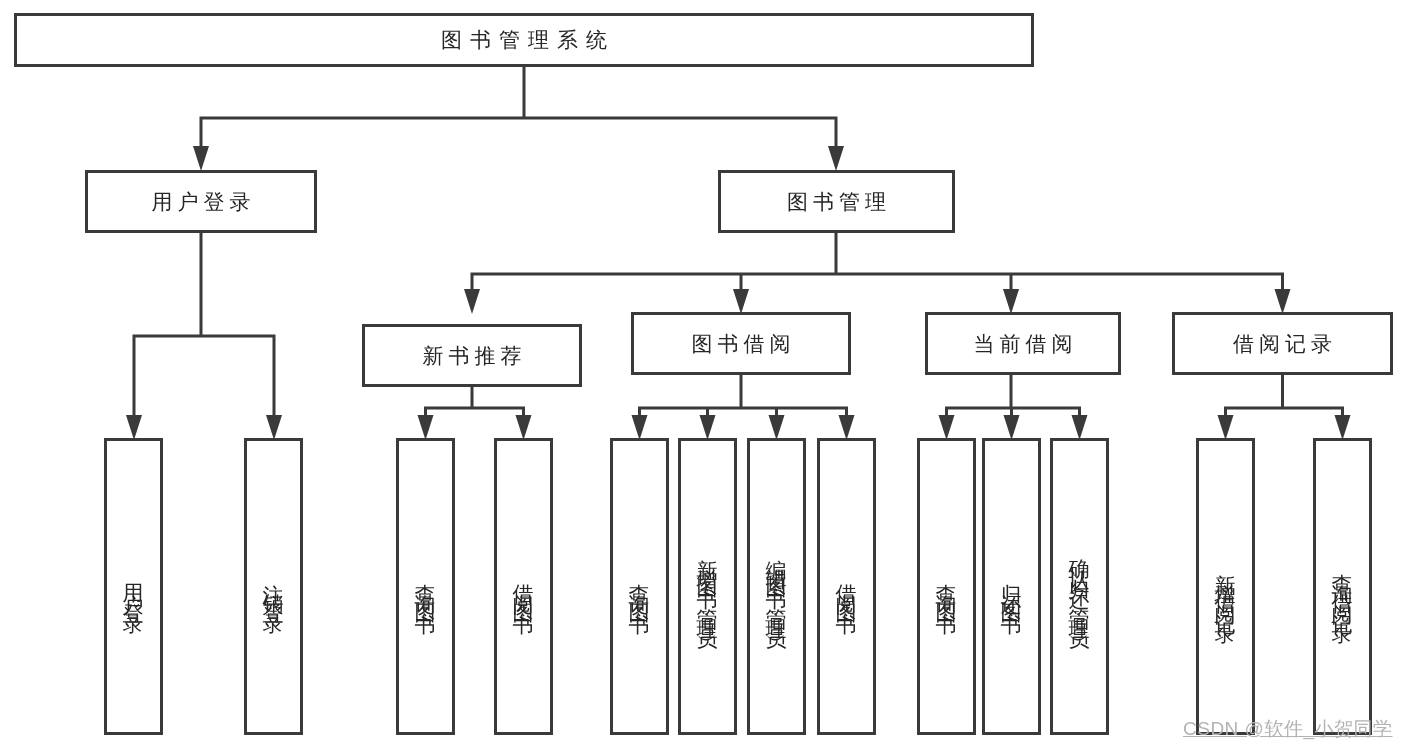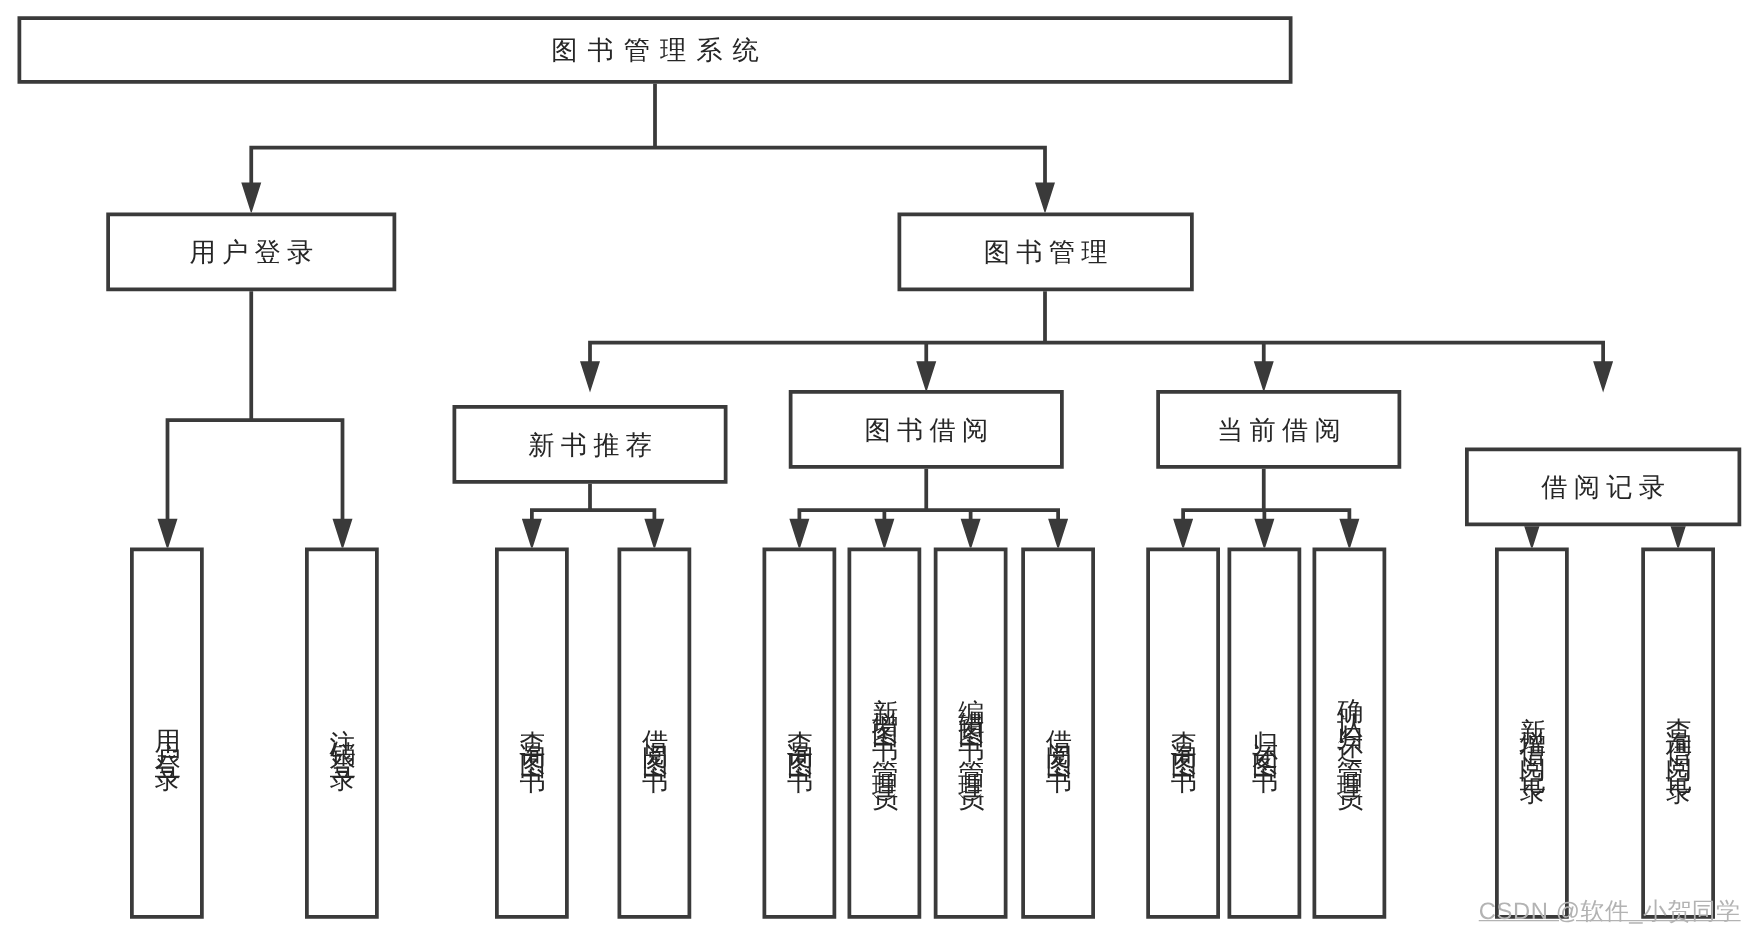--- a/index.html
+++ b/index.html
@@ -109,21 +109,21 @@
 
   <div class="box h" style="left:362px; top:324px; width:220px; height:63px;">
     <span>新书推荐</span>
   </div>
   <div class="box h" style="left:631px; top:312px; width:220px; height:63px;">
     <span>图书借阅</span>
   </div>
   <div class="box h" style="left:901px; top:312px; width:196px; height:63px;margin-left:24px;">
     <span>当前借阅</span>
   </div>
-  <div class="box h" style="left:1172px; top:312px; width:221px; height:63px;margin-top:46px;">
+  <div class="box h" style="left:1172px; top:312px; width:221px; height:63px;">
     <span>借阅记录</span>
   </div>
 
   <div class="box v" style="left:104px; top:438px; width:59px; height:297px;">
     <span>用户登录</span>
   </div>
   <div class="box v" style="left:244px; top:438px; width:59px; height:297px;">
     <span>注销登录</span>
   </div>
 

